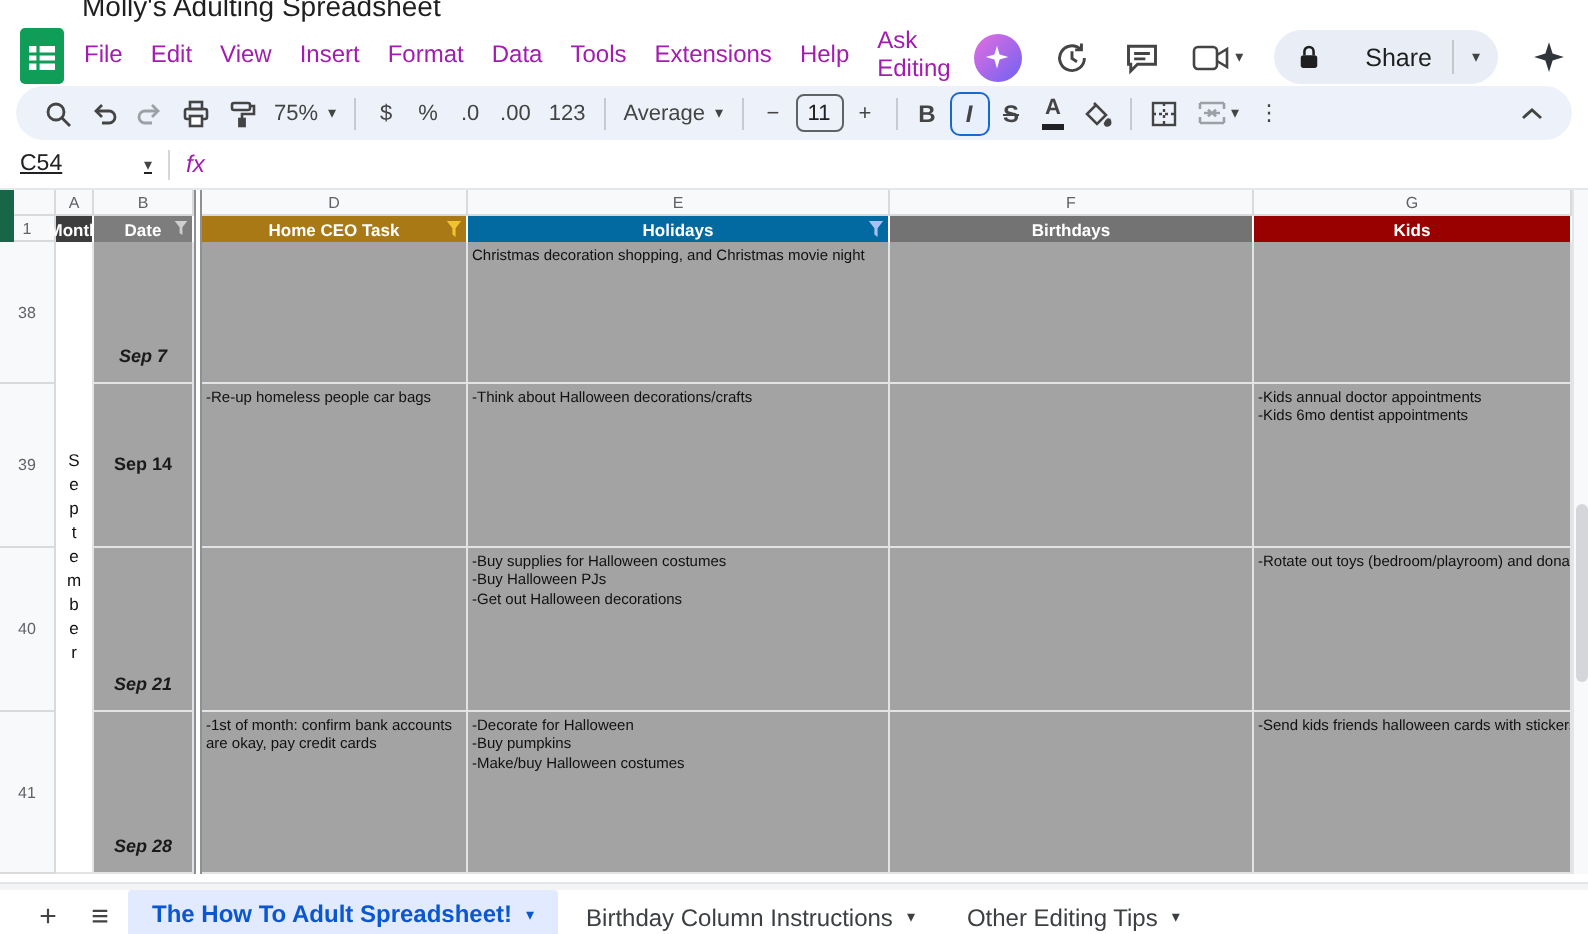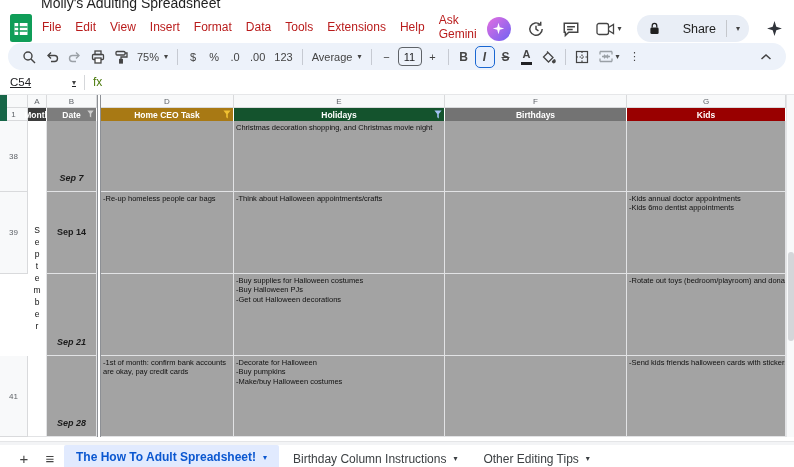--- a/index.html
+++ b/index.html
@@ -5,21 +5,21 @@
   * { margin:0; padding:0; box-sizing:border-box; }
   html,body { width:794px; height:467px; overflow:hidden; background:#fff;
     font-family:"Liberation Sans","DejaVu Sans",sans-serif; color:#202124; }
 
   
   .topbar { height:42px; display:flex; align-items:flex-end; padding:0 10px 0 10px; }
   .logo { width:22px; height:28px; flex:0 0 auto; }
   .title-block { margin-left:9px; display:flex; flex-direction:column; justify-content:center; }
   .doc-title { font-size:14px; font-weight:500; color:#1f1f1f; line-height:16px; }
   .menubar { display:flex; align-items:center; margin-top:1px; }
-  .menubar span { font-size:12px; color:#b91c1c; padding:1px 7px; border-radius:8px; cursor:default; }
+  .menubar span { font-size:12px; color:#a21caf; padding:1px 7px; border-radius:8px; cursor:default; }
   .menubar span:first-child { padding-left:1px; }
   .topbar-right { margin-left:auto; display:flex; align-items:center; gap:15px; }
   .ticon { width:20px; height:20px; display:flex; align-items:center; justify-content:center; color:#444; }
   .gemini { width:24px; height:24px; border-radius:50%;
     background:linear-gradient(135deg,#d96de2 10%,#7a63f1 90%);
     display:flex; align-items:center; justify-content:center; }
   .cam-group { display:flex; align-items:center; gap:3px; }
   .share-pill { display:flex; align-items:center; height:27px; background:#e9eef6; border-radius:14px; overflow:hidden; }
   .share-main { display:flex; align-items:center; gap:23px; padding:0 10px 0 12px; height:100%; }
   .share-main span { font-size:12.5px; font-weight:500; color:#1f1f1f; }
@@ -41,21 +41,21 @@
   .strike { text-decoration:line-through; font-weight:700; }
   .a-color { display:flex; flex-direction:column; align-items:center; line-height:10px; font-weight:700; }
   .a-color .bar { width:11px; height:3px; background:#202124; margin-top:1px; }
   .tb-collapse { margin-left:auto; }
 
   
   .fbar { height:25px; display:flex; align-items:center; border-bottom:1px solid #e6e7e9; padding-left:10px; }
   .namebox { width:72px; display:flex; align-items:center; justify-content:space-between; padding-right:6px;text-decoration:underline; }
   .namebox .nb { font-size:11.5px; color:#202124; }
   .fdiv { width:1px; height:15px; background:#d5d7da; margin:0 8px 0 2px; }
-  .fx { font-size:12px; color:#4d7c0f; margin-right:10px; }
+  .fx { font-size:12px; font-style:italic; color:#a21caf; margin-right:10px; }
   .finput { flex:1; height:100%; }
 
   
   .grid-wrap { position:relative; height:346px; }
   .grid { display:grid; width:786px;
     grid-template-columns:28px 19px 50px 4px 133px 211px 182px 1fr;
     grid-template-rows:13px 13px 71px 82px 82px 81px; }
   .chead, .rhead, .corner { background:#f8f9fa; border-right:1px solid #d9dadc; border-bottom:1px solid #d9dadc;
     font-size:8px; color:#5f6368; display:flex; align-items:center; justify-content:center; }
   .hdr { color:#fff; font-size:8.5px; font-weight:700; display:flex; align-items:center; justify-content:center;
@@ -103,21 +103,21 @@
     <nav class="menubar">
       <span>File</span>
       <span>Edit</span>
       <span>View</span>
       <span>Insert</span>
       <span>Format</span>
       <span>Data</span>
       <span>Tools</span>
       <span>Extensions</span>
       <span>Help</span>
-      <span>Ask Gemini</span>
+      <span>Ask Editing</span>
     </nav>
   </div>
   <div class="topbar-right">
     <div class="gemini">
       <svg width="13" height="13" viewBox="0 0 16 16">
           <path d="M8 1 L9.6 6.4 L15 8 L9.6 9.6 L8 15 L6.4 9.6 L1 8 L6.4 6.4 Z" fill="#fff"></path>
         </svg>
     </div>
     <div class="ticon">
       <svg width="18" height="18" viewBox="0 0 16 16" fill="none" stroke="#444" stroke-width="1.3">
@@ -277,46 +277,47 @@
       <svg class="funnel" width="7" height="8" viewBox="0 0 10 11">
           <path d="M0.5 0.5 h9 L6 5 v5.5 L4 9 V5 Z" fill="#cfcfcf"></path>
         </svg>
     </div>
     <div class="hdr" style="grid-area:2/5;background:#a87914">
       <span>Home CEO Task</span>
       <svg class="funnel" width="8" height="9" viewBox="0 0 10 11">
           <path d="M0.5 0.5 h9 L6 5 v5.5 L4 9 V5 Z" fill="#f1c232"></path>
         </svg>
     </div>
-    <div class="hdr" style="grid-area:2/6;background:#14532d">
+    <div class="hdr" style="grid-area:2/6;background:#0369a1">
       <span>Holidays</span>
       <svg class="funnel" width="8" height="9" viewBox="0 0 10 11">
           <path d="M0.5 0.5 h9 L6 5 v5.5 L4 9 V5 Z" fill="#a4c2f4"></path>
         </svg>
     </div>
     <div class="hdr" style="grid-area:2/7;background:#737373">Birthdays</div>
     <div class="hdr" style="grid-area:2/8;background:#990000">Kids</div>
 
     <div class="rhead" style="grid-area:3/1">38</div>
     <div class="rhead" style="grid-area:4/1">39</div>
+    <div class="rhead" style="grid-area:5/1">40</div>
     <div class="rhead" style="grid-area:6/1">41</div>
 
     <div class="monthcell" style="grid-area:3/2/7/3">
       <span>September</span>
     </div>
 
     <div class="cell datecell va-end" style="grid-area:3/3">Sep 7</div>
     <div class="cell" style="grid-area:3/5"></div>
     <div class="cell clip" style="grid-area:3/6">Christmas decoration shopping, and Christmas movie night</div>
     <div class="cell" style="grid-area:3/7"></div>
     <div class="cell" style="grid-area:3/8"></div>
 
     <div class="cell datecell va-center" style="grid-area:4/3">Sep 14</div>
     <div class="cell" style="grid-area:4/5">-Re-up homeless people car bags</div>
-    <div class="cell" style="grid-area:4/6">-Think about Halloween appointments/crafts</div>
+    <div class="cell" style="grid-area:4/6">-Think about Halloween decorations/crafts</div>
     <div class="cell" style="grid-area:4/7"></div>
     <div class="cell ml" style="grid-area:4/8">-Kids annual doctor appointments
 -Kids 6mo dentist appointments</div>
 
     <div class="cell datecell va-end" style="grid-area:5/3">Sep 21</div>
     <div class="cell" style="grid-area:5/5"></div>
     <div class="cell ml" style="grid-area:5/6">-Buy supplies for Halloween costumes
 -Buy Halloween PJs
 -Get out Halloween decorations</div>
     <div class="cell" style="grid-area:5/7"></div>

